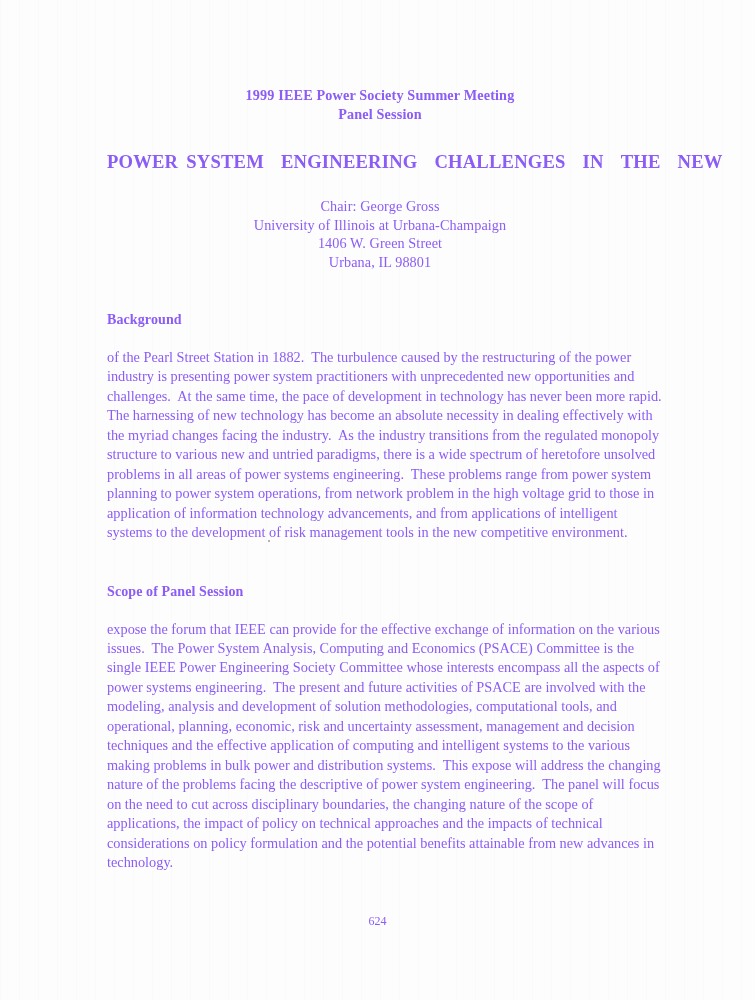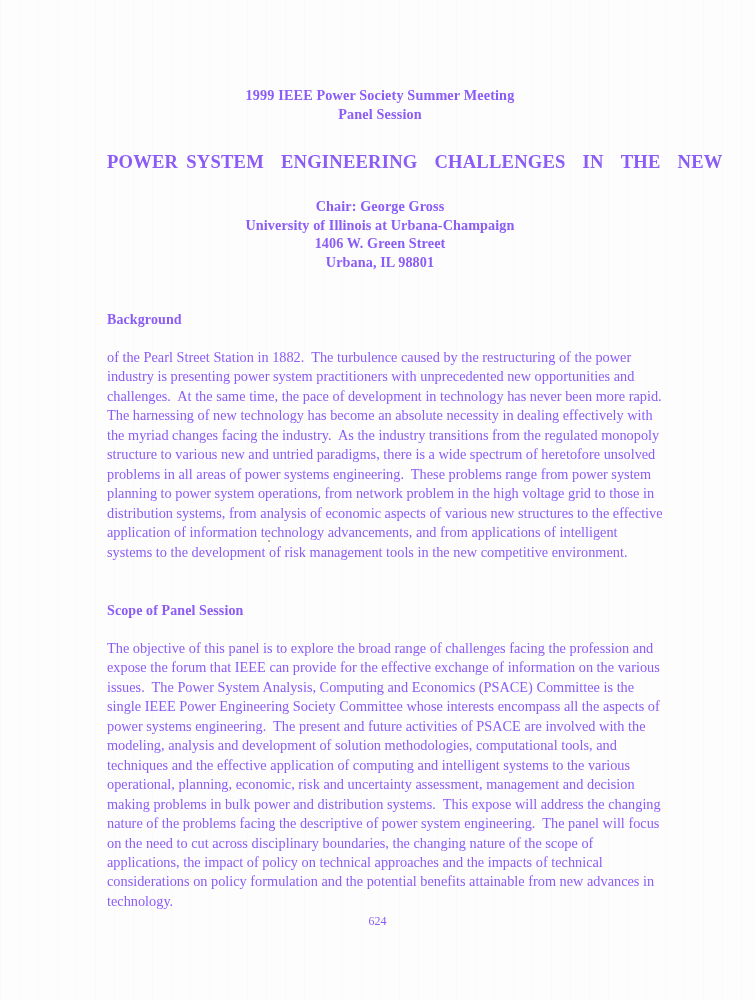--- a/index.html
+++ b/index.html
@@ -76,21 +76,21 @@
     white-space: nowrap;
   }
   .doc-title .title-line-1 .w { }
   .doc-title .title-line-1 .gap-sm { display: inline-block; width: 8px; }
   .doc-title .title-line-1 .gap-lg { display: inline-block; width: 17px; }
   .doc-title .title-line-2 { display: block; }
 
   .chair-block {
     margin-top: 23px;
     text-align: center;
-    font-weight: bold;
+    font-weight: normal;
     font-size: 14.2px;
     line-height: 18.5px;
     letter-spacing: 0.1px;
   }
   .chair-block .ln { display: block; }
 
   
   .section {
     margin-top: 40px;
   }
@@ -154,37 +154,35 @@
       <div class="section-heading">Background</div>
       <div class="section-body">
         <span class="ln">of the Pearl Street Station in 1882.  The turbulence caused by the restructuring of the power</span>
         <span class="ln">industry is presenting power system practitioners with unprecedented new opportunities and</span>
         <span class="ln">challenges.  At the same time, the pace of development in technology has never been more rapid.</span>
         <span class="ln">The harnessing of new technology has become an absolute necessity in dealing effectively with</span>
         <span class="ln">the myriad changes facing the industry.  As the industry transitions from the regulated monopoly</span>
         <span class="ln">structure to various new and untried paradigms, there is a wide spectrum of heretofore unsolved</span>
         <span class="ln">problems in all areas of power systems engineering.  These problems range from power system</span>
         <span class="ln">planning to power system operations, from network problem in the high voltage grid to those in</span>
-        <span class="ln">distribution systems, from analysis of economic aspects of various new structures to the effective</span>
         <span class="ln">application of information technology advancements, and from applications of intelligent</span>
         <span class="ln">systems to the development of risk management tools in the new competitive environment.</span>
       </div>
     </div>
 
     <div class="section" id="section-scope">
       <div class="section-heading">Scope of Panel Session</div>
       <div class="section-body">
-        <span class="ln">The objective of this panel is to explore the broad range of challenges facing the profession and</span>
         <span class="ln">expose the forum that IEEE can provide for the effective exchange of information on the various</span>
         <span class="ln">issues.  The Power System Analysis, Computing and Economics (PSACE) Committee is the</span>
         <span class="ln">single IEEE Power Engineering Society Committee whose interests encompass all the aspects of</span>
         <span class="ln">power systems engineering.  The present and future activities of PSACE are involved with the</span>
         <span class="ln">modeling, analysis and development of solution methodologies, computational tools, and</span>
+        <span class="ln">operational, planning, economic, risk and uncertainty assessment, management and decision</span>
         <span class="ln">techniques and the effective application of computing and intelligent systems to the various</span>
-        <span class="ln">operational, planning, economic, risk and uncertainty assessment, management and decision</span>
         <span class="ln">making problems in bulk power and distribution systems.  This expose will address the changing</span>
         <span class="ln">nature of the problems facing the descriptive of power system engineering.  The panel will focus</span>
         <span class="ln">on the need to cut across disciplinary boundaries, the changing nature of the scope of</span>
         <span class="ln">applications, the impact of policy on technical approaches and the impacts of technical</span>
         <span class="ln">considerations on policy formulation and the potential benefits attainable from new advances in</span>
         <span class="ln">technology.</span>
       </div>
     </div>
 
   </div>

